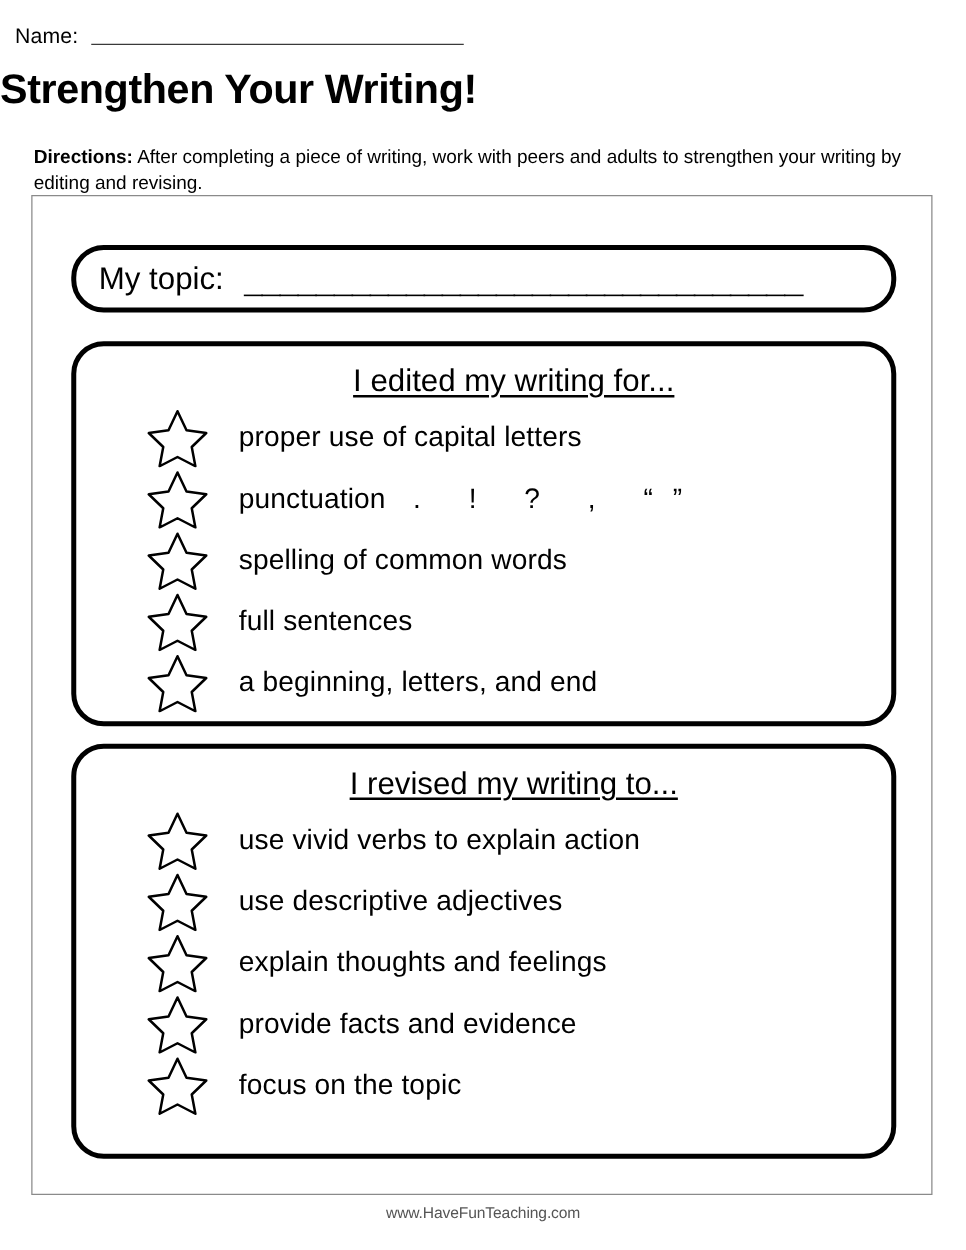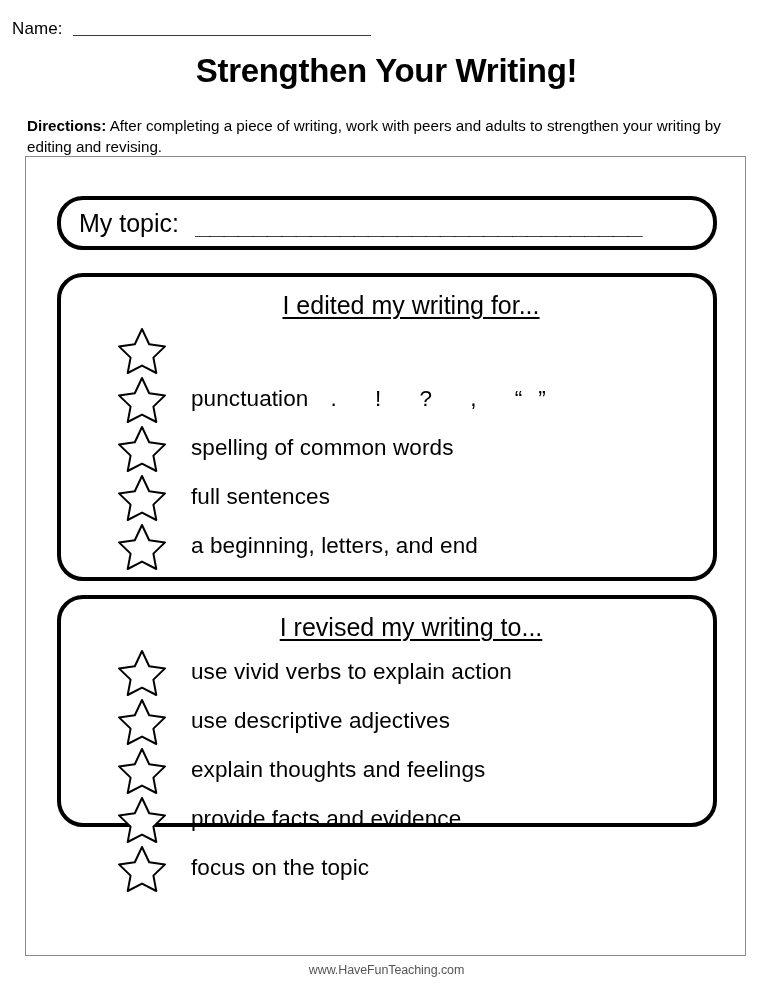--- a/index.html
+++ b/index.html
@@ -36,21 +36,21 @@
     border-bottom: 1.4px solid #3a3a3a;
     margin-bottom: 3px;
   }
 
   
   #page-title {
     position: absolute;
     left: 0;
     right: 0;
     top: 52px;
-    text-align: center;
+    text-align: left;
     font-size: 33px;
     font-weight: bold;
     letter-spacing: -0.3px;
     line-height: 38px;
   }
 
   
   #directions {
     position: absolute;
     left: 27px;
@@ -108,21 +108,21 @@
     left: 57px;
     top: 273px;
     width: 660px;
     height: 308px;
     padding: 10px 0 0 0;
   }
   #revise-panel {
     left: 57px;
     top: 595px;
     width: 660px;
-    height: 232px;
+    height: 332px;
     padding: 10px 0 0 0;
   }
 
   .panel-heading {
     text-align: center;
     font-size: 25px;
     line-height: 32px;
     text-decoration: underline;
     text-underline-offset: 3px;
     text-decoration-thickness: 1.6px;
@@ -192,20 +192,21 @@
 
 <div id="edit-panel" class="panel">
   <div class="panel-heading">I edited my writing for...</div>
   <ul class="checklist">
     <li class="checklist-item">
       <span class="star-icon">
         <svg viewBox="0 0 50 48" width="50" height="48" aria-hidden="true">
           <path d="M25 3 L32.2 18.2 L48 20.4 L36.4 31.6 L39.3 47 L25 39.6 L10.7 47 L13.6 31.6 L2 20.4 L17.8 18.2 Z" fill="#ffffff" stroke="#000000" stroke-width="2" stroke-linejoin="round"></path>
         </svg>
       </span>
+      <span class="item-label">proper use of capital letters</span>
     </li>
     <li class="checklist-item">
       <span class="star-icon">
         <svg viewBox="0 0 50 48" width="50" height="48" aria-hidden="true">
           <path d="M25 3 L32.2 18.2 L48 20.4 L36.4 31.6 L39.3 47 L25 39.6 L10.7 47 L13.6 31.6 L2 20.4 L17.8 18.2 Z" fill="#ffffff" stroke="#000000" stroke-width="2" stroke-linejoin="round"></path>
         </svg>
       </span>
       <span class="item-label"><span>punctuation</span><span class="punct-marks">.  !  ?  ,   “”</span></span>
     </li>
     <li class="checklist-item">

